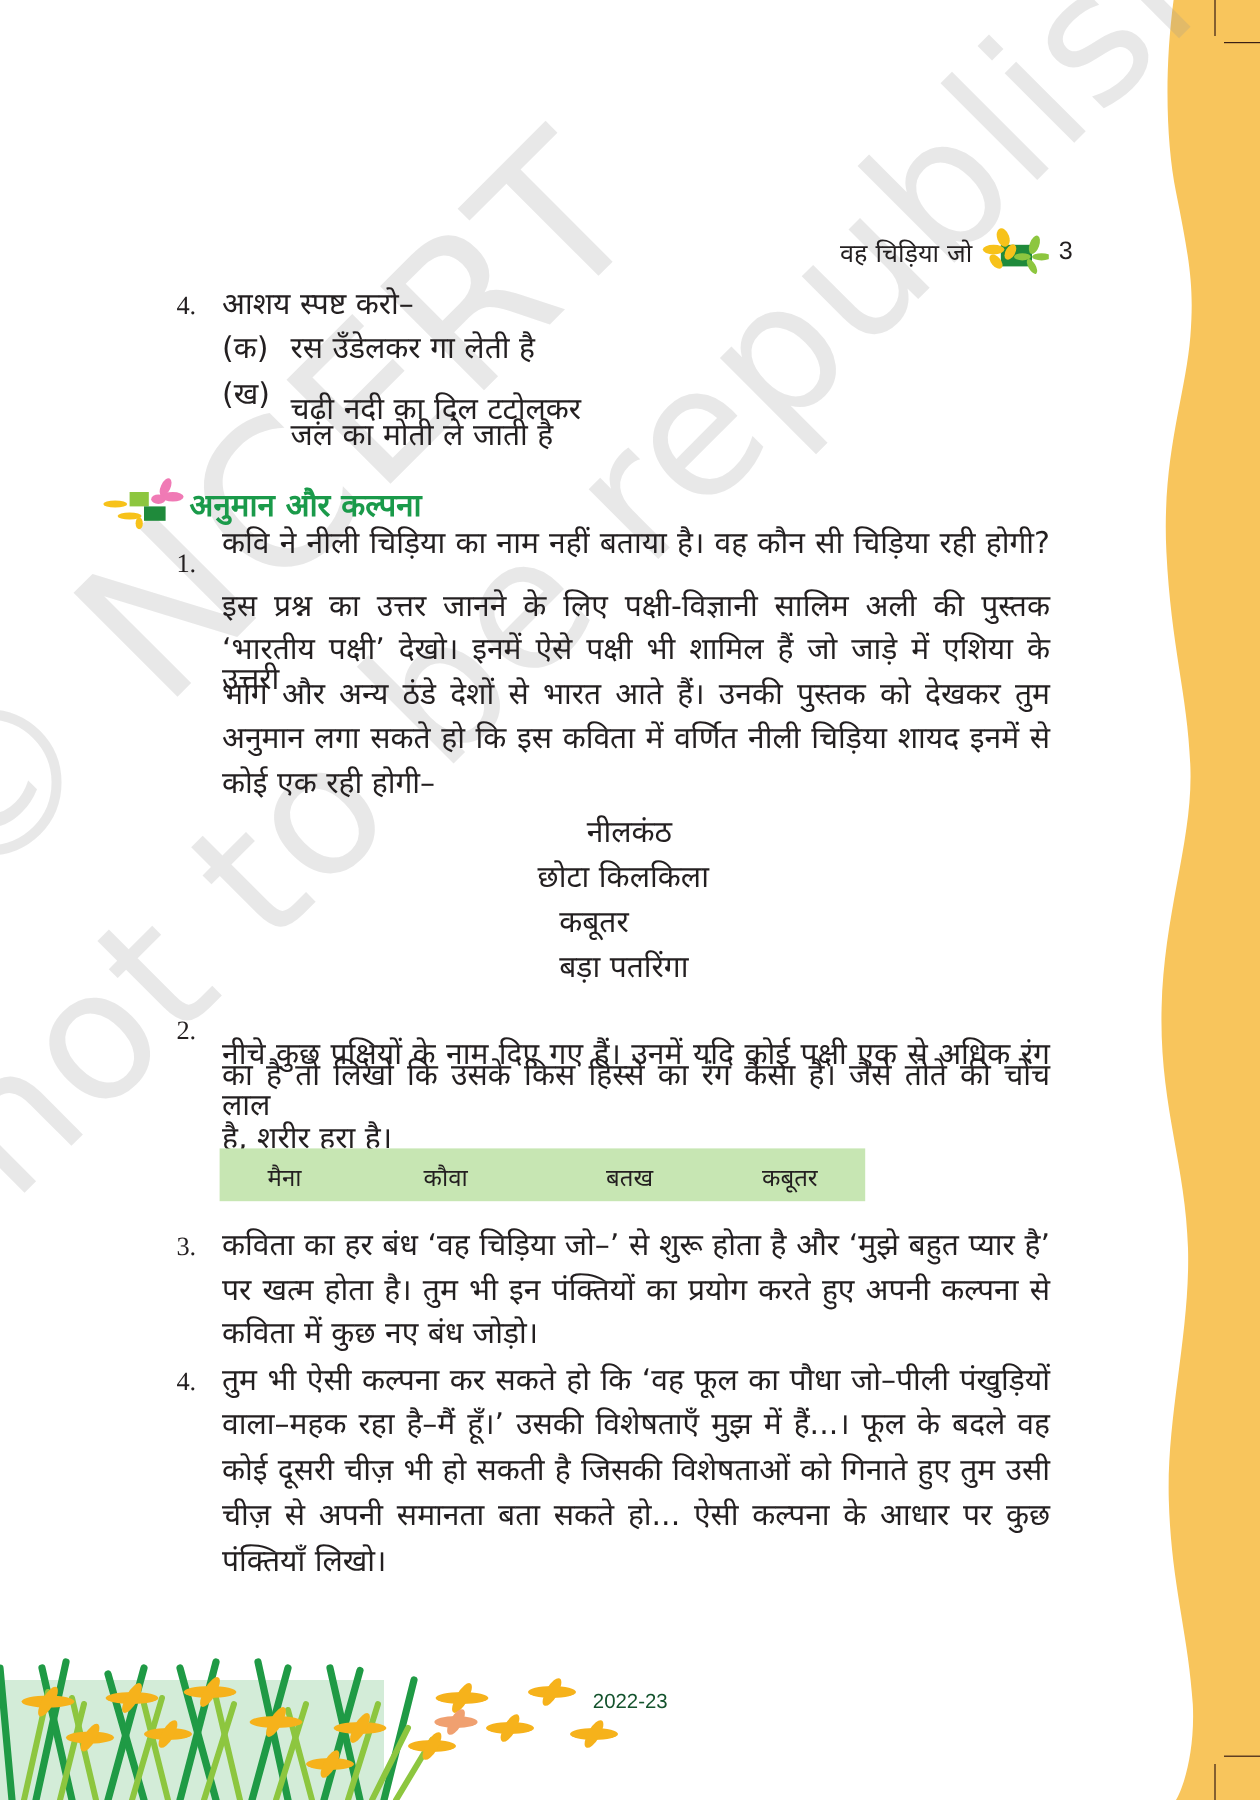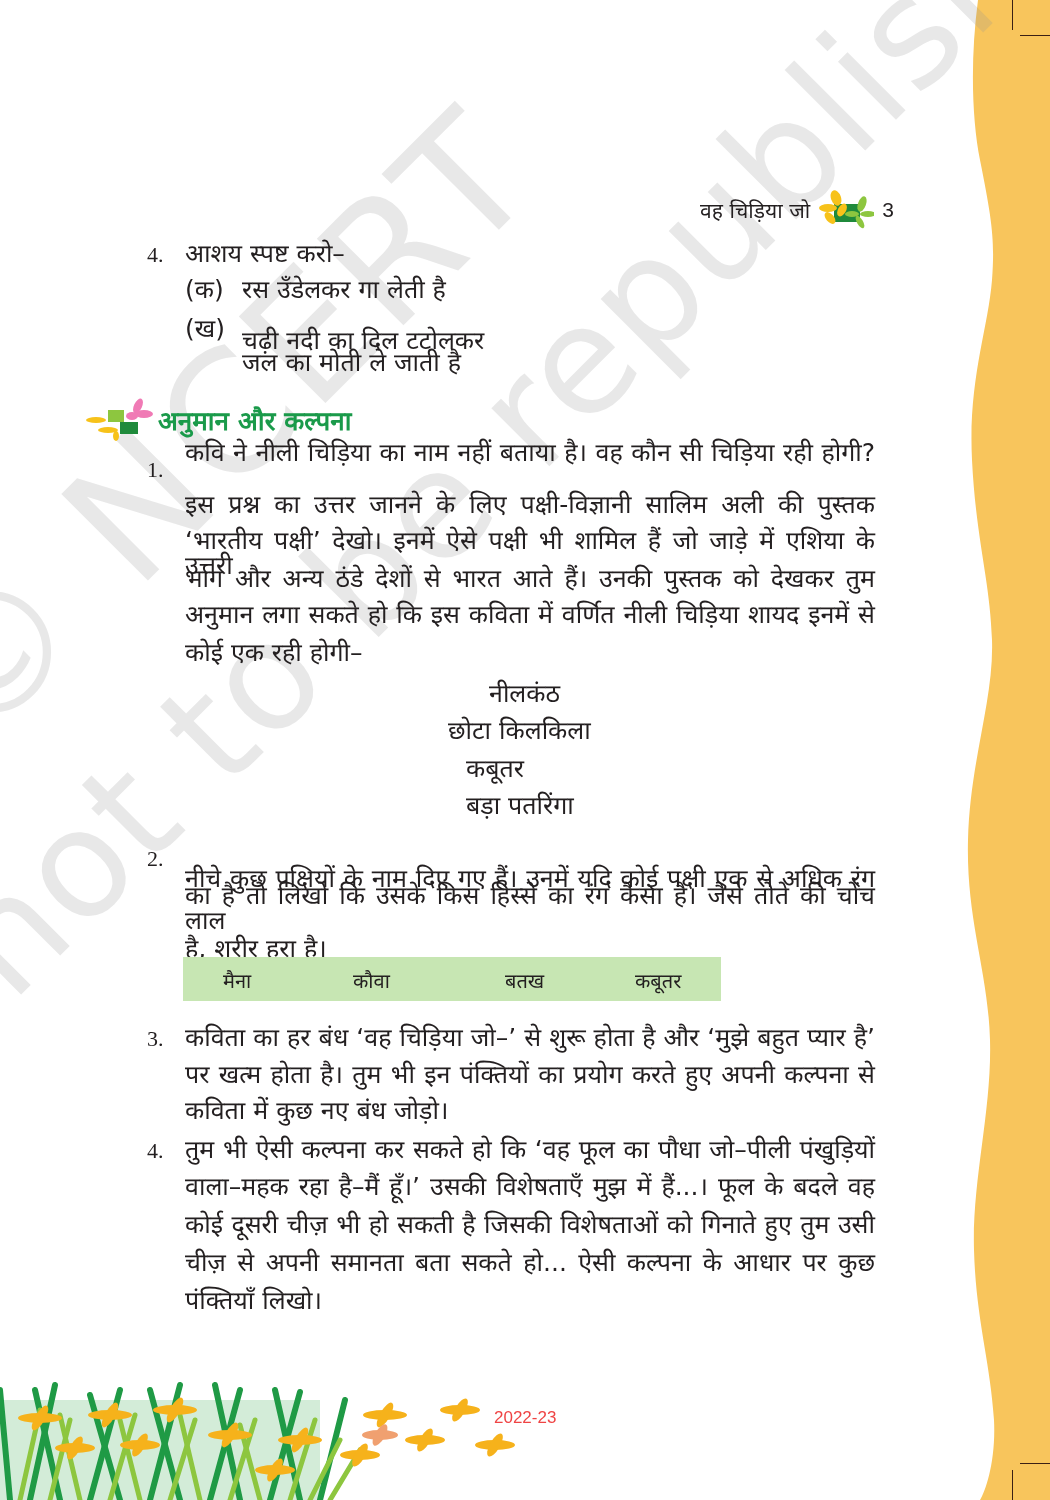--- a/index.html
+++ b/index.html
@@ -41,21 +41,21 @@
   .section-head .sec-icon { width: 68px; height: 44px; }
   .section-head .sec-title { color: #1a9a4a; font-size: 26px; font-weight: bold; }
 
   .bird-bar {
     position: absolute; left: 183px; top: 957px; width: 538px; height: 44px;
     background: #c7e6b3; display: flex; align-items: center;
   }
   .bird-bar span { position: absolute; font-size: 20px; top: 10px; }
 
   .footer-art { position: absolute; left: 0; top: 1370px; width: 650px; height: 130px; z-index: 1; }
-  .year { position: absolute; left: 494px; top: 1408px; font-family: "Liberation Sans", sans-serif; font-size: 17px; z-index: 3; color: #ef4444; }
+  .year { position: absolute; left: 494px; top: 1408px; font-family: "Liberation Sans", sans-serif; font-size: 17px; z-index: 3; color: #14532d; }
 </style>
 </head>
 <body>
 
 <svg class="side-band" viewBox="0 0 100 1500" preserveAspectRatio="none">
   <path d="M100 0 L28 0 C20 60, 22 120, 30 160 C42 220, 45 240, 42 280 C38 330, 18 380, 22 460 C26 540, 40 580, 42 640 C44 700, 20 760, 18 840 C16 920, 38 970, 40 1040 C42 1110, 22 1180, 24 1250 C26 1320, 40 1360, 44 1420 C46 1460, 36 1490, 30 1500 L100 1500 Z" fill="#f8c55c"></path>
 </svg>
 <div class="crop-mark" style="left:1012px;top:0;width:1px;height:30px;"></div>
 <div class="crop-mark" style="left:1020px;top:35px;width:30px;height:1px;"></div>
 <div class="crop-mark" style="left:1020px;top:1463px;width:30px;height:1px;"></div>

